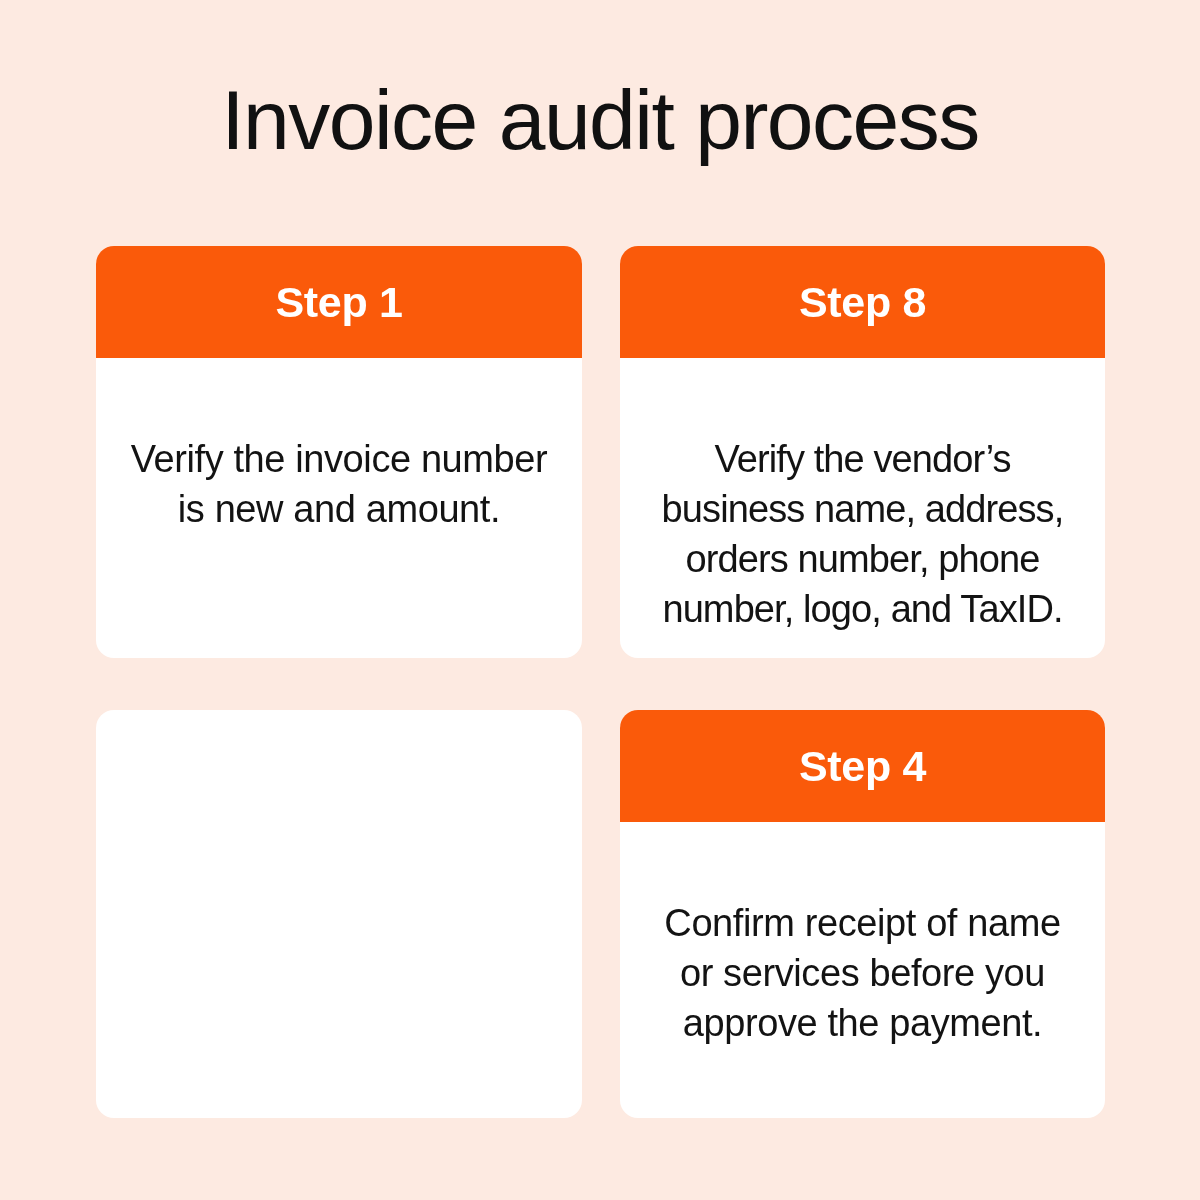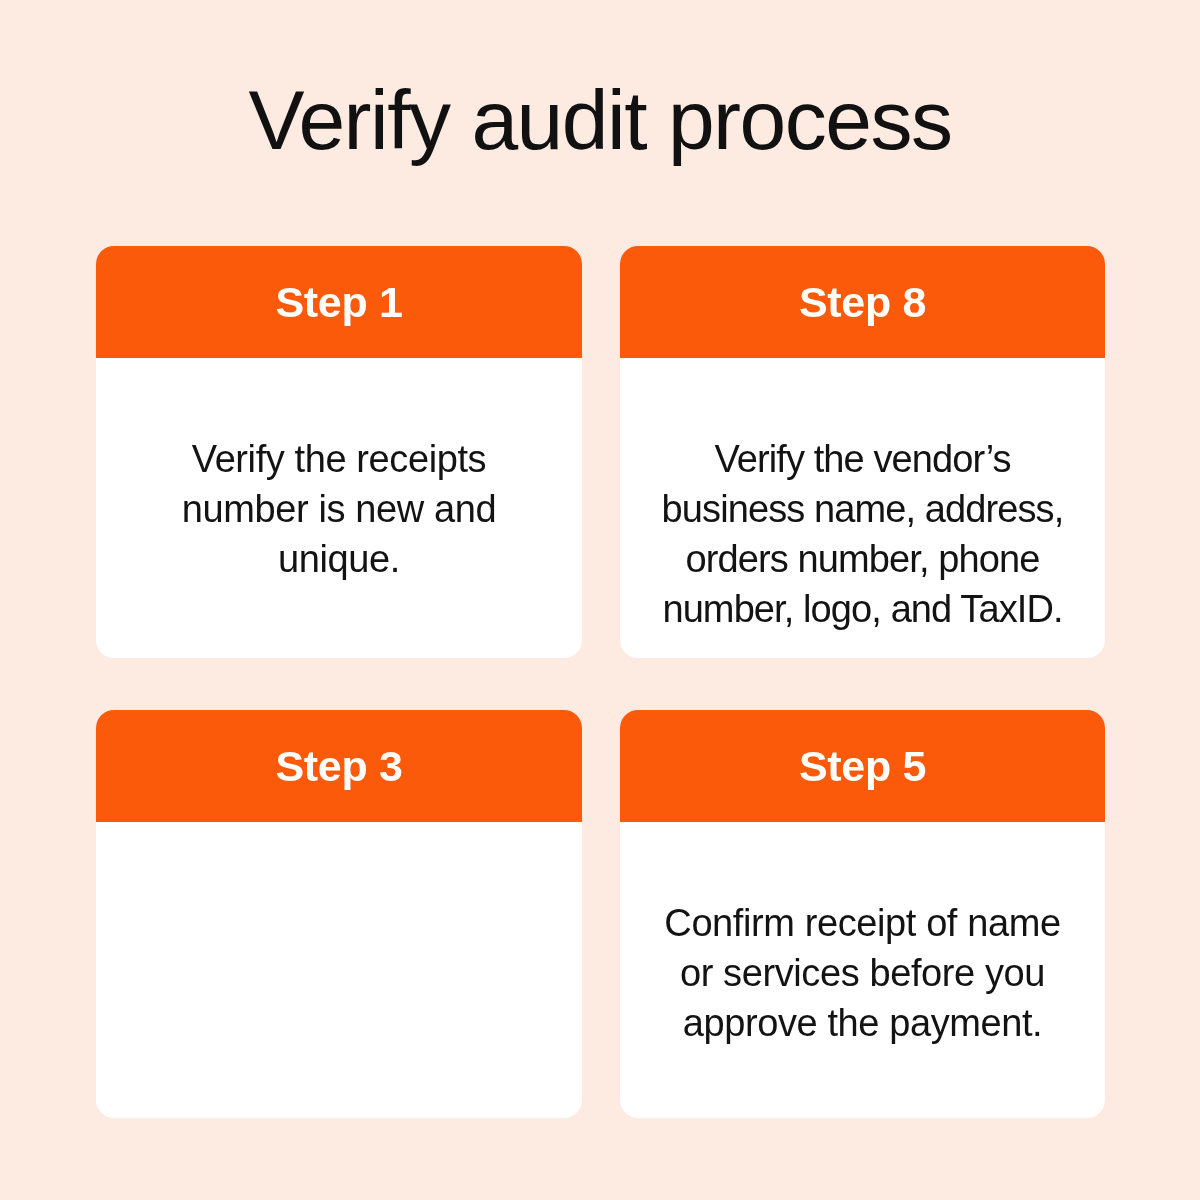--- a/index.html
+++ b/index.html
@@ -94,51 +94,48 @@
   }
   .card-wide .card-body-text {
     letter-spacing: -0.9px;
   }
 </style>
 </head>
 <body>
 
 <div class="poster">
 
-  <h1 class="title">Verify audit process</h1>
+  <h1 class="title">Invoice audit process</h1>
 
   <div class="grid">
 
     <div class="card">
       <div class="card-header">
         <span class="card-header-label">Step 1</span>
       </div>
       <div class="card-body">
-        <p class="card-body-text">Verify the receipts number is new and unique.</p>
+        <p class="card-body-text">Verify the invoice number is new and amount.</p>
       </div>
     </div>
 
     <div class="card card-wide">
       <div class="card-header">
         <span class="card-header-label">Step 8</span>
       </div>
       <div class="card-body">
         <p class="card-body-text">Verify the vendor’s business name, address, orders number, phone number, logo, and TaxID.</p>
       </div>
     </div>
 
     <div class="card">
-      <div class="card-header">
-        <span class="card-header-label">Step 3</span>
-      </div>
     </div>
 
     <div class="card">
       <div class="card-header">
-        <span class="card-header-label">Step 5</span>
+        <span class="card-header-label">Step 4</span>
       </div>
       <div class="card-body">
         <p class="card-body-text">Confirm receipt of name or services before you approve the payment.</p>
       </div>
     </div>
 
   </div>
 </div>
 
 </body></html>

